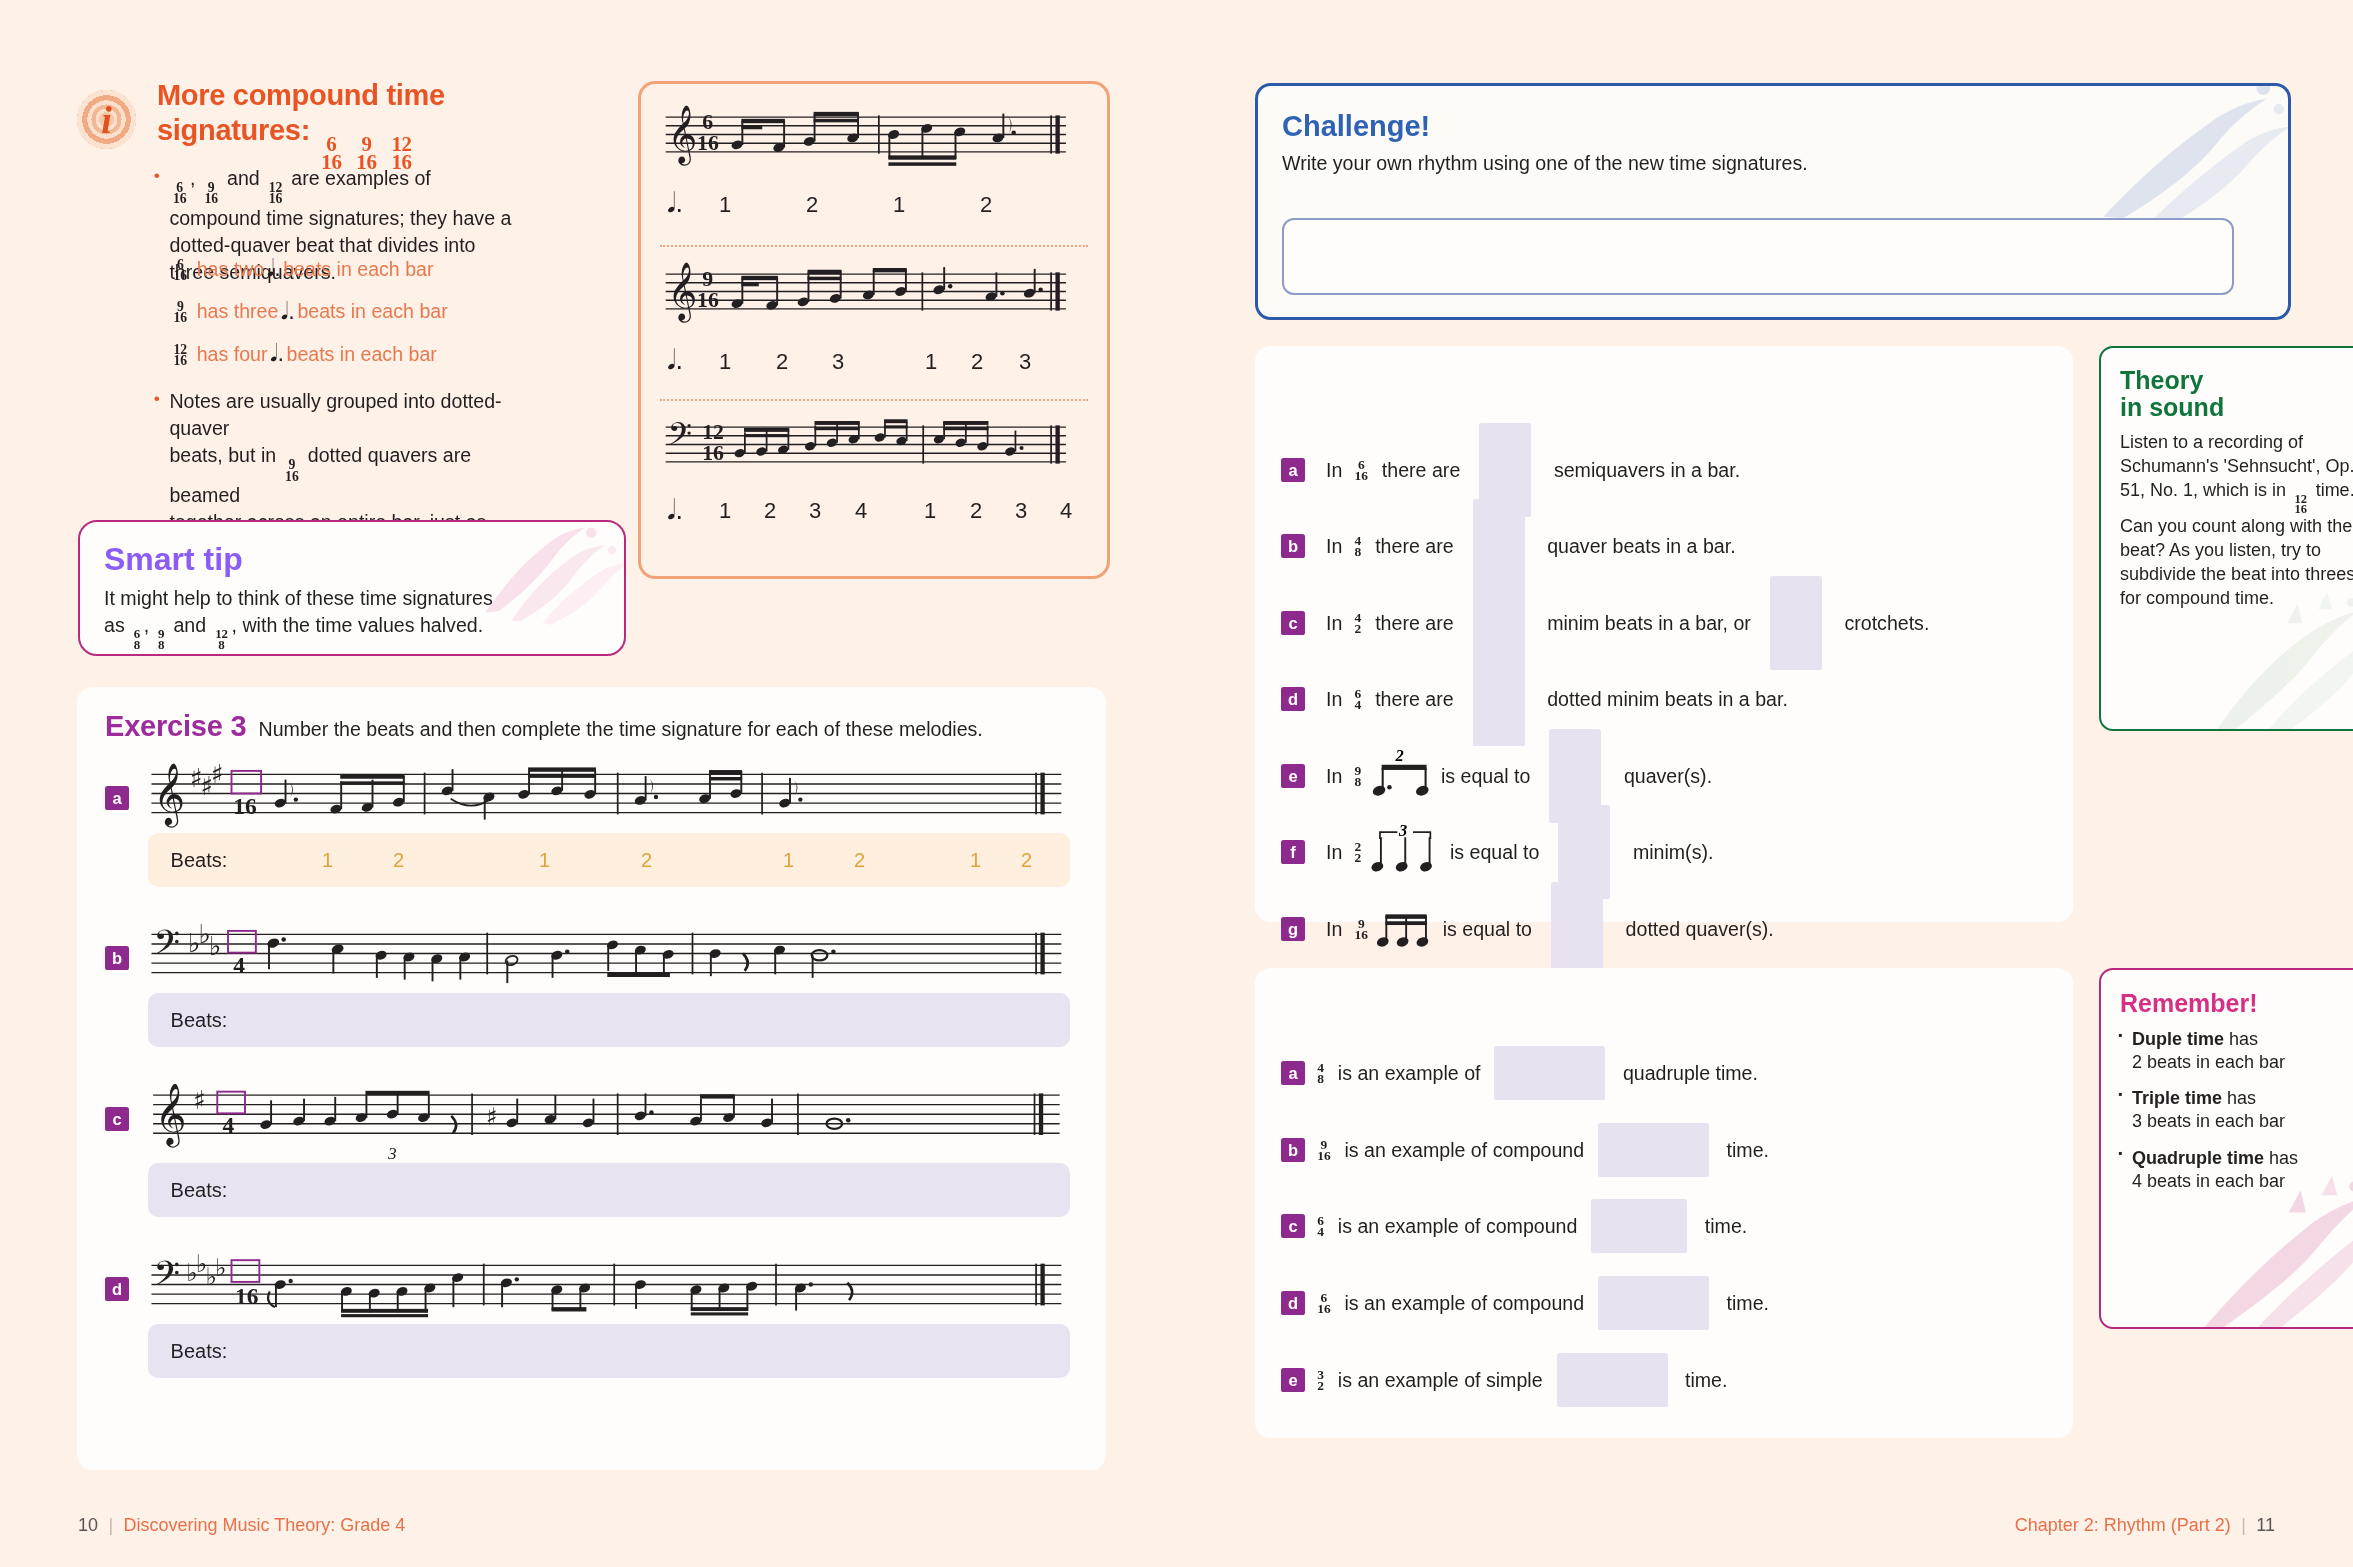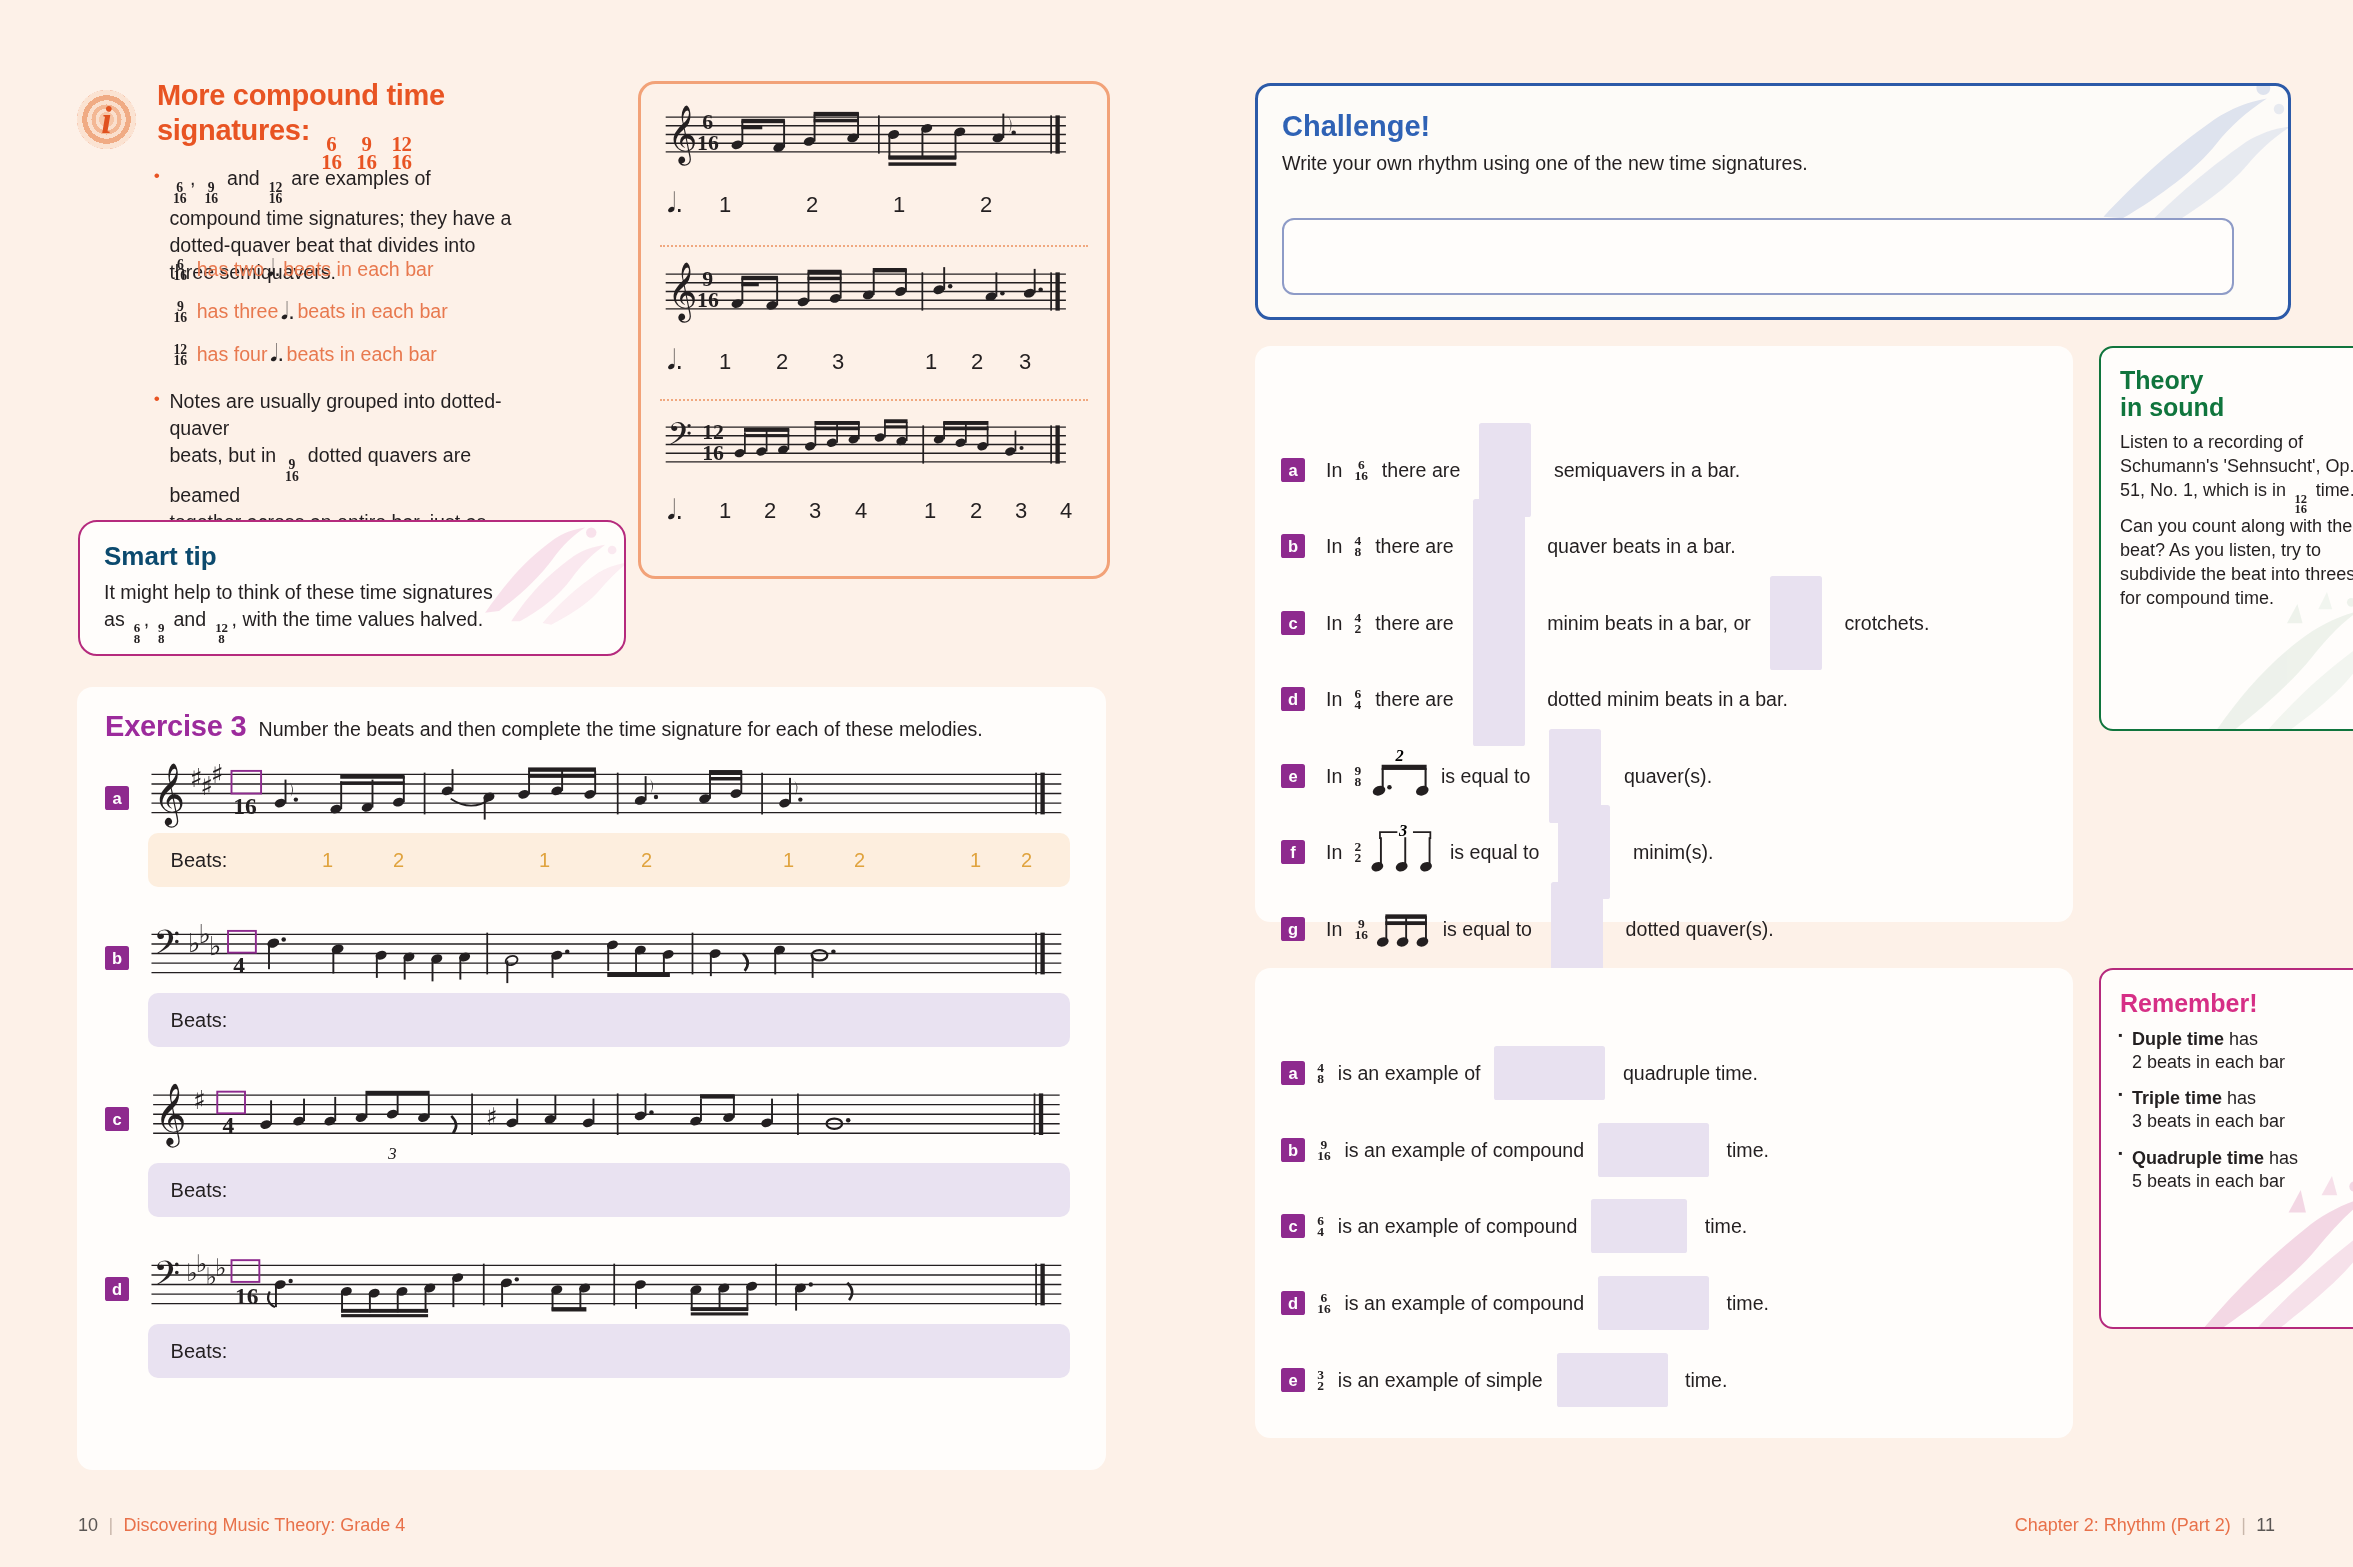--- a/index.html
+++ b/index.html
@@ -54,21 +54,21 @@
   .facts2{position:absolute;left:152px;top:388px;width:383px;font-size:19.6px;color:#231f20;line-height:1.38;}
   .facts2 .bullet{position:relative;padding-left:17.4px;}
   .facts2 .bullet:before{content:"•";position:absolute;left:1.7px;top:-1.7px;color:#e85423;font-size:17.4px;}
   .facts2 .tsig{font-size:19px;color:#231f20;}
 
   
   #smart-tip{
     position:absolute;left:78px;top:520px;width:544px;height:132px;
     border:2.6px solid #b52a7d;border-radius:19px;background:#fffdfb;overflow:hidden;
   }
-  #smart-tip .tip-title{font-size:26px;font-weight:bold;color:#0c4a6e;margin:19px 0 7px 24px;}
+  #smart-tip .tip-title{font-size:32px;font-weight:bold;color:#8b5cf6;margin:19px 0 7px 24px;}
   #smart-tip .tip-body{font-size:19.6px;color:#231f20;margin:0 21px 0 24px;line-height:1.36;}
   #smart-tip .tip-body .tsig{font-size:18px;}
   .tip-watermark{position:absolute;right:-8.7px;top:-14px;width:174px;height:131px;opacity:.30;}
 
   
   #music-examples{
     position:absolute;left:638px;top:81px;width:466px;height:492px;
     border:3.5px solid #f2a278;border-radius:17.4px;background:#fdf1e8;
   }
   .mex{position:absolute;left:15.7px;right:15.7px;}
@@ -956,21 +956,21 @@
         <path d="M112 72 l14 -26 l6 26Z"></path>
             <path d="M150 52 l12 -22 l6 22Z" opacity=".8"></path>
         <circle cx="188" cy="42" r="6"></circle>
             <circle cx="212" cy="62" r="5" opacity=".7"></circle>
       </g>
     </svg>
     <div class="rm-title">Remember!</div>
     <ul>
       <li><b>Duple time</b><span> has</span><br><span>2 beats in each bar</span></li>
       <li><b>Triple time</b><span> has</span><br><span>3 beats in each bar</span></li>
-      <li><b>Quadruple time</b><span> has</span><br><span>5 beats in each bar</span></li>
+      <li><b>Quadruple time</b><span> has</span><br><span>4 beats in each bar</span></li>
     </ul>
   </div>
 
   <div class="footer" id="footer-right">
     <span>Chapter 2: Rhythm (Part 2)</span><span class="sep">|</span><span class="pg">11</span>
   </div>
 </div>
 
 </div>
 

